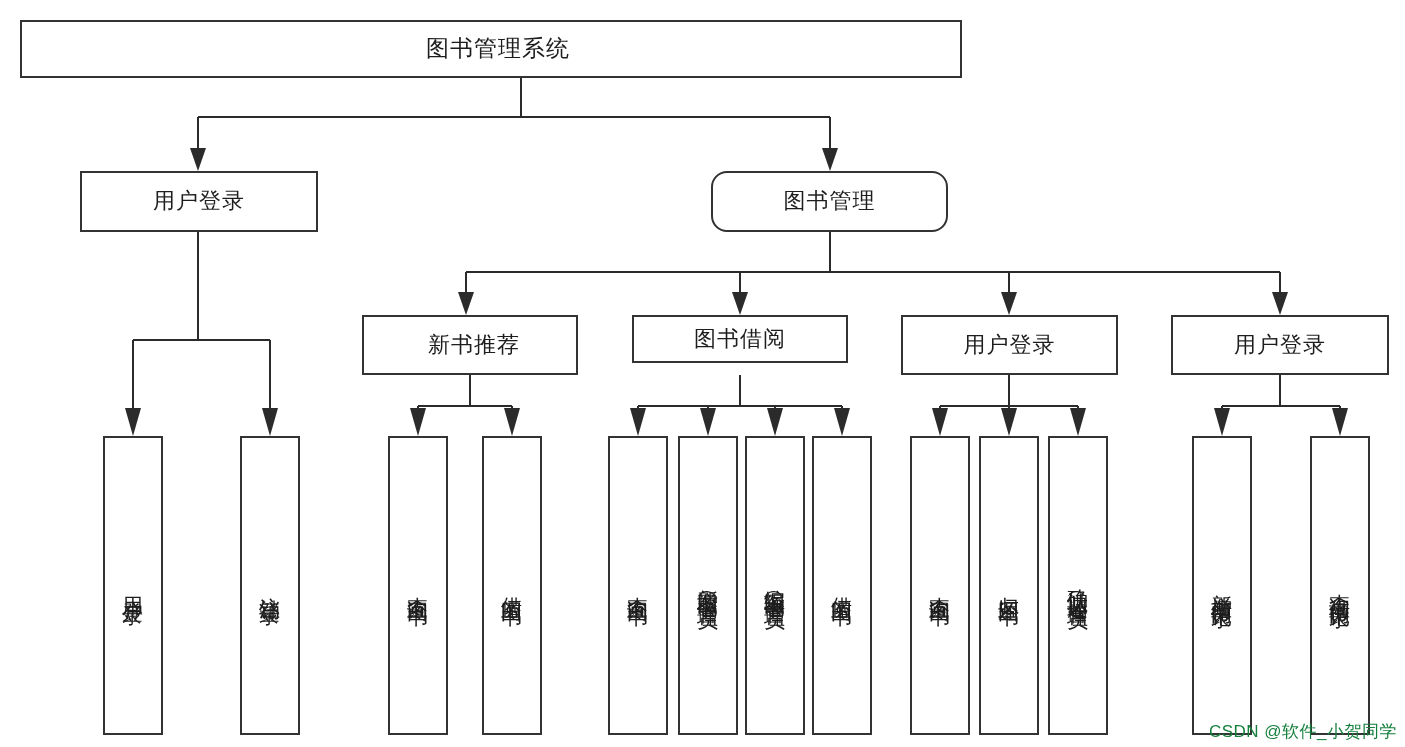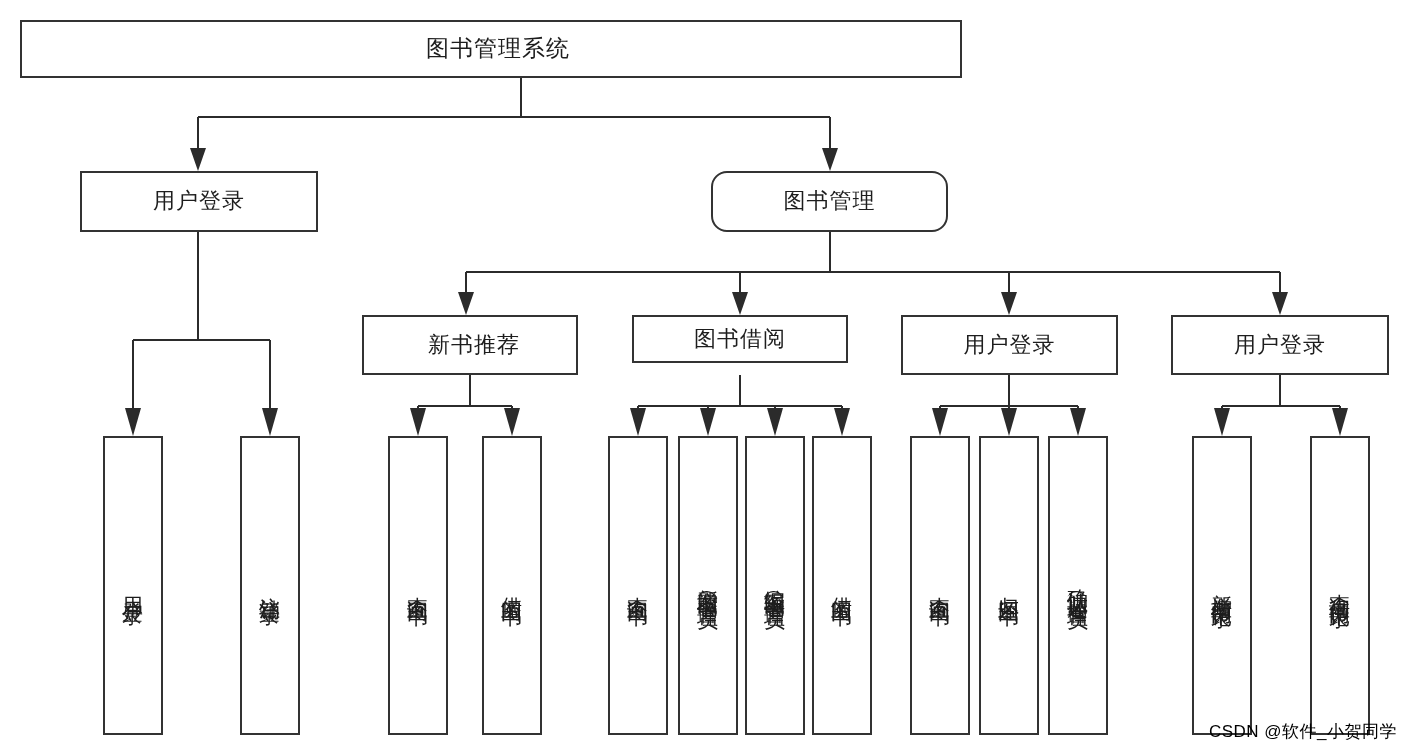--- a/index.html
+++ b/index.html
@@ -73,21 +73,21 @@
     writing-mode: vertical-rl;
     text-orientation: upright;
     display: block;
   }
   
   #watermark {
     position: absolute;
     right: 8px;
     bottom: 4px;
     font-size: 17px;
-    color: #000000;
+    color: #15803d;
     letter-spacing: 0.5px;
     z-index: 5;
     user-select: none;
   }
 </style>
 </head>
 <body>
 
 <div id="canvas">
 

